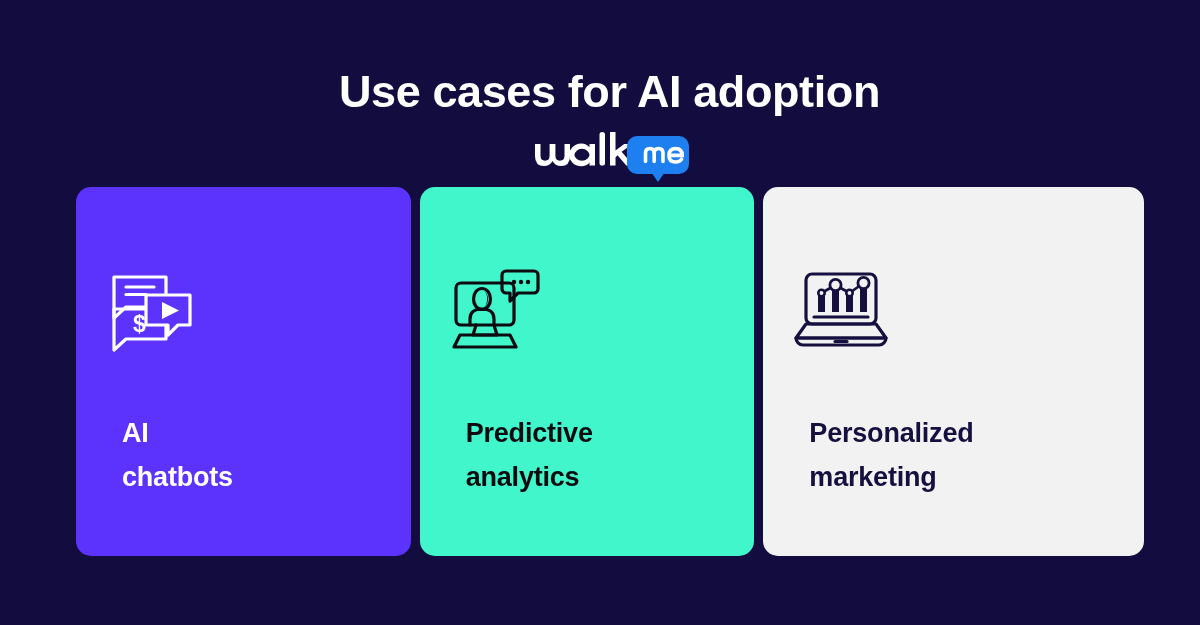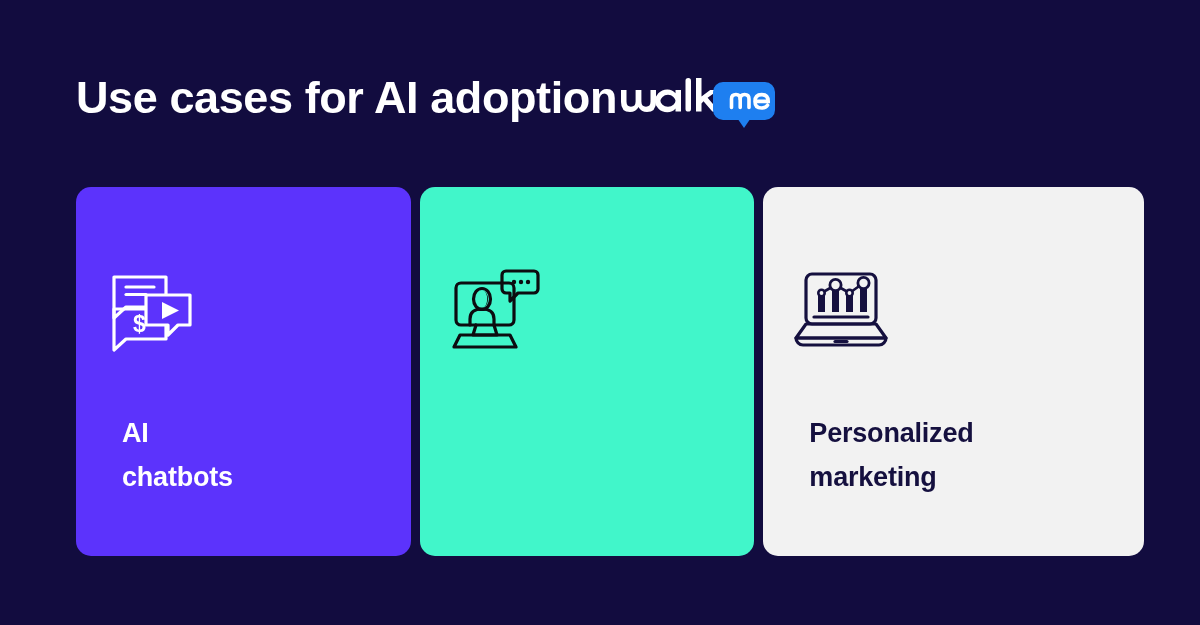--- a/index.html
+++ b/index.html
@@ -22,20 +22,22 @@
 
   
   .header {
     position: absolute;
     left: 76px;
     top: 62px;
     right: 57px;
     height: 72px;
     display: flex;
     align-items: center;
+    justify-content: space-between;
+    flex-direction: column;
   }
   .page-title {
     font-size: 45px;
     line-height: 60px;
     font-weight: 700;
     color: #FFFFFF;
     letter-spacing: -0.4px;
     white-space: nowrap;
     margin: 0;
   }
@@ -179,20 +181,22 @@
           <g fill="#0C0C10">
 
             <path d="M32 28.5 a10.5 10.5 0 0 1 0 19 a7.5 10 0 0 0 0 -19 z"></path>
 
             <circle cx="64" cy="21" r="2.2"></circle>
             <circle cx="71" cy="21" r="2.2"></circle>
             <circle cx="78" cy="21" r="2.2"></circle>
           </g>
         </svg>
       </div>
+      <p class="card-label">Predictive
+analytics</p>
     </div>
 
     <div class="card card-gray">
       <div class="card-icon">
         <svg width="96" height="92" viewBox="0 0 96 92" aria-hidden="true">
           <g fill="none" stroke="#15103F" stroke-width="3.2" stroke-linecap="round" stroke-linejoin="round">
 
             <rect x="13" y="13" width="70" height="50" rx="6"></rect>
 
             <line x1="21" y1="56" x2="75" y2="56"></line>

